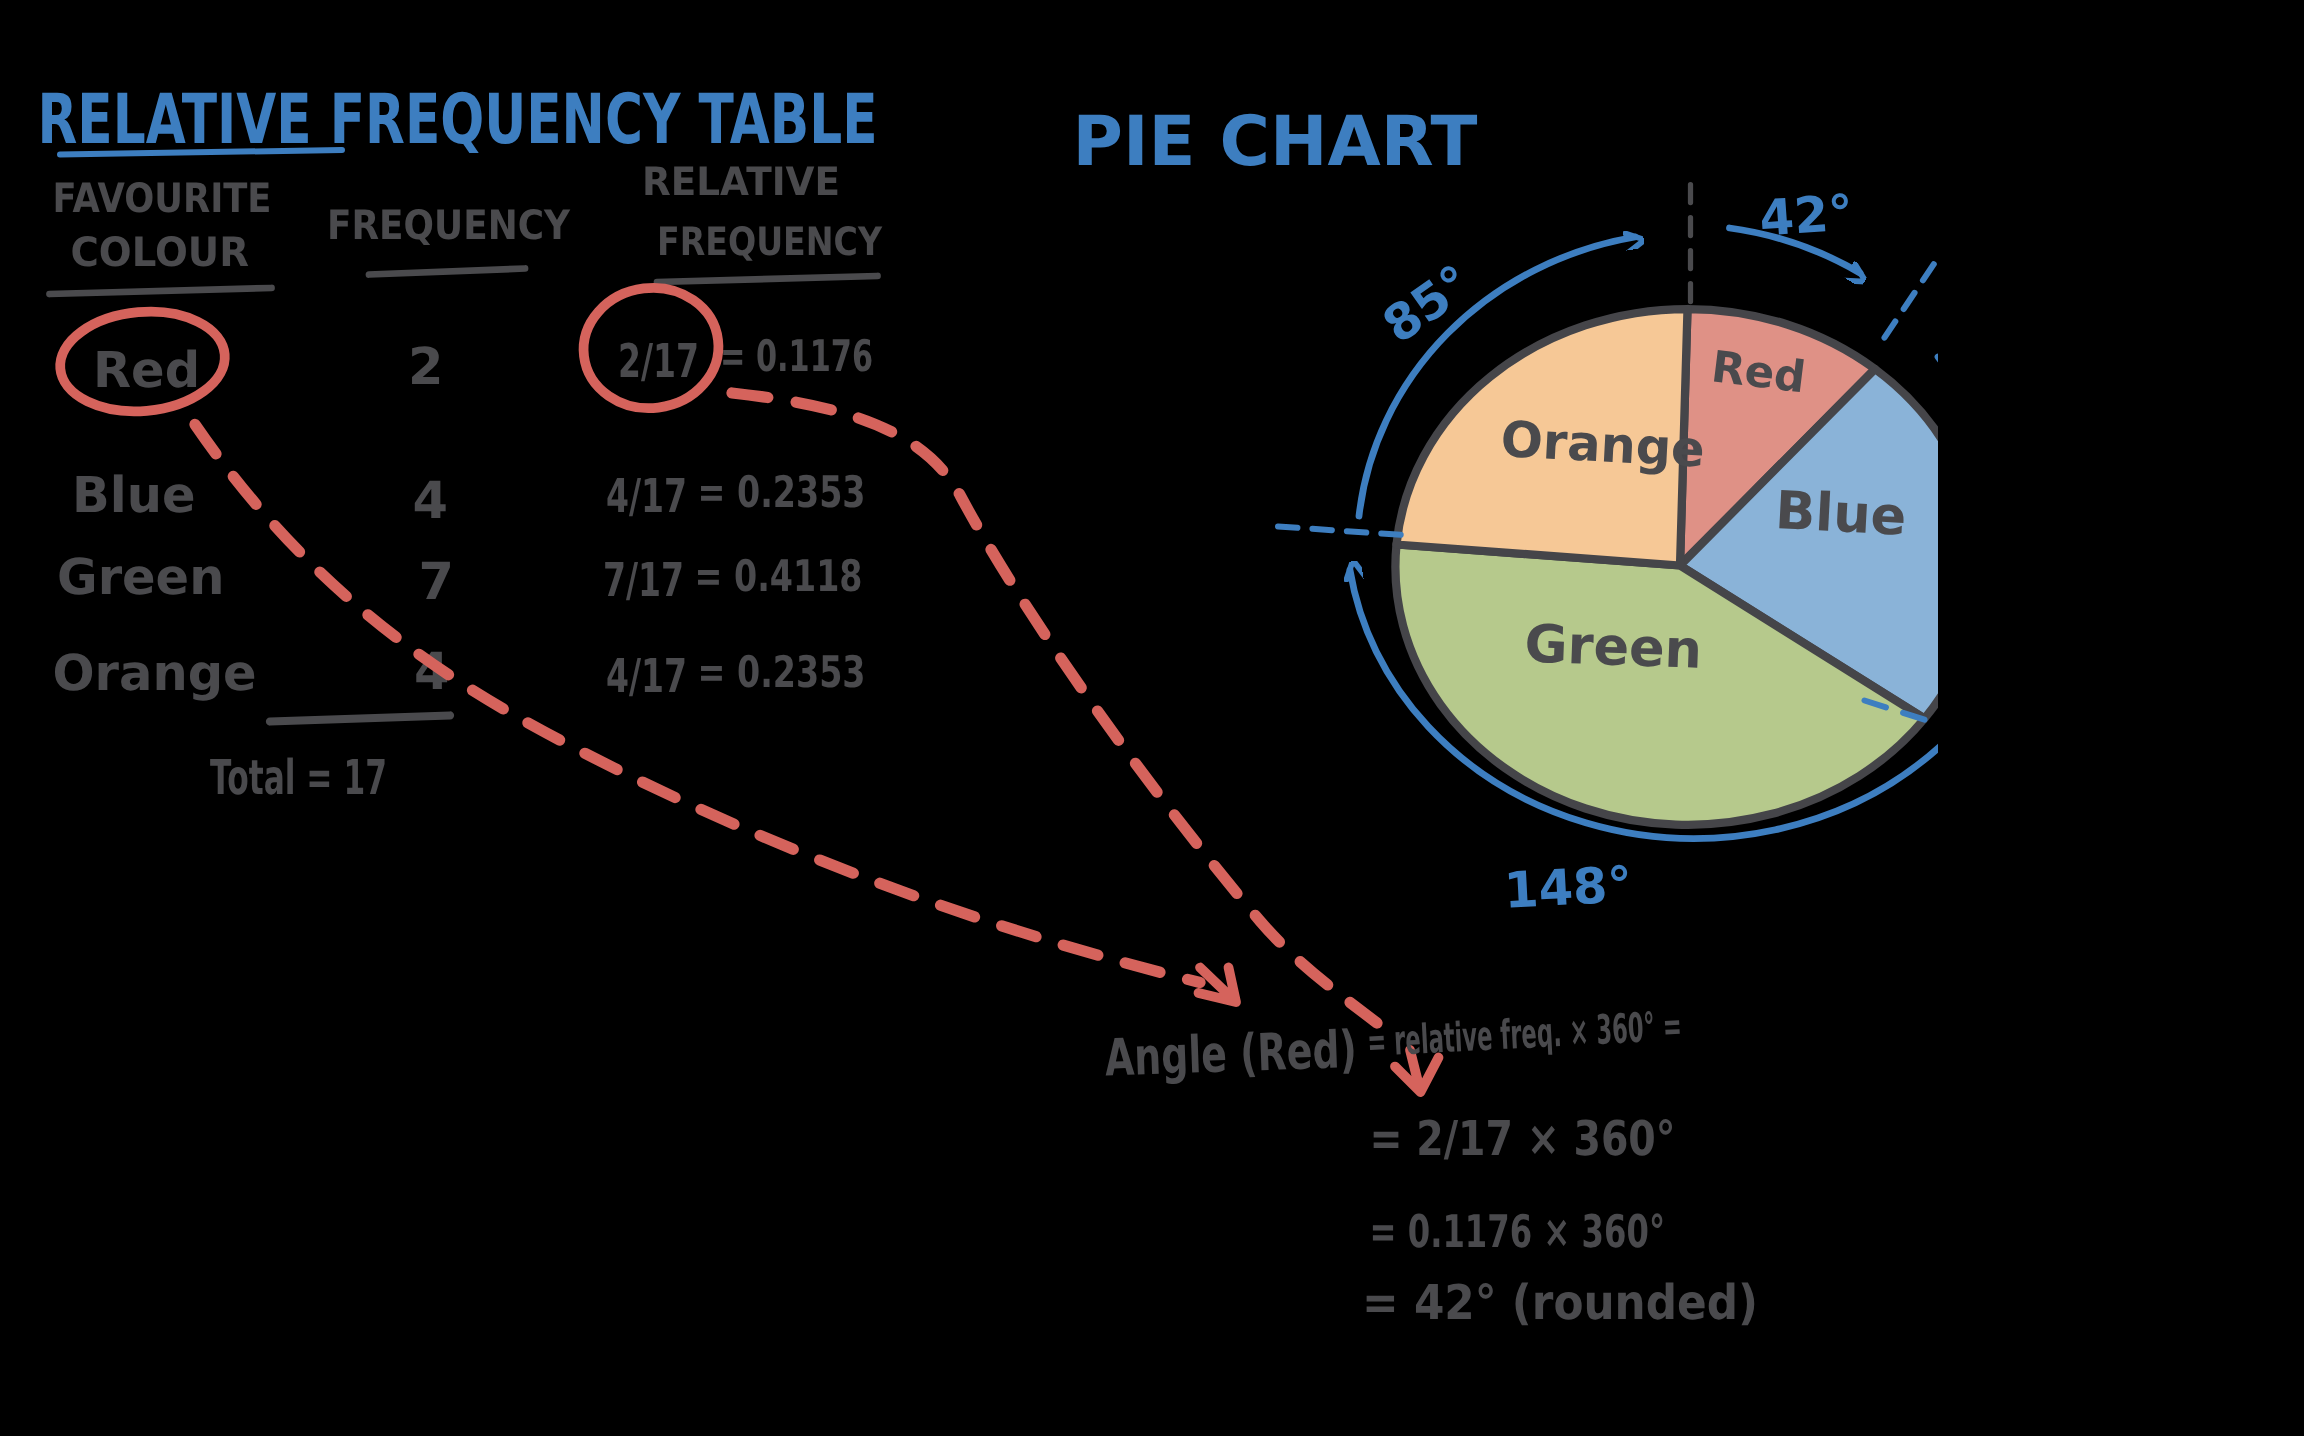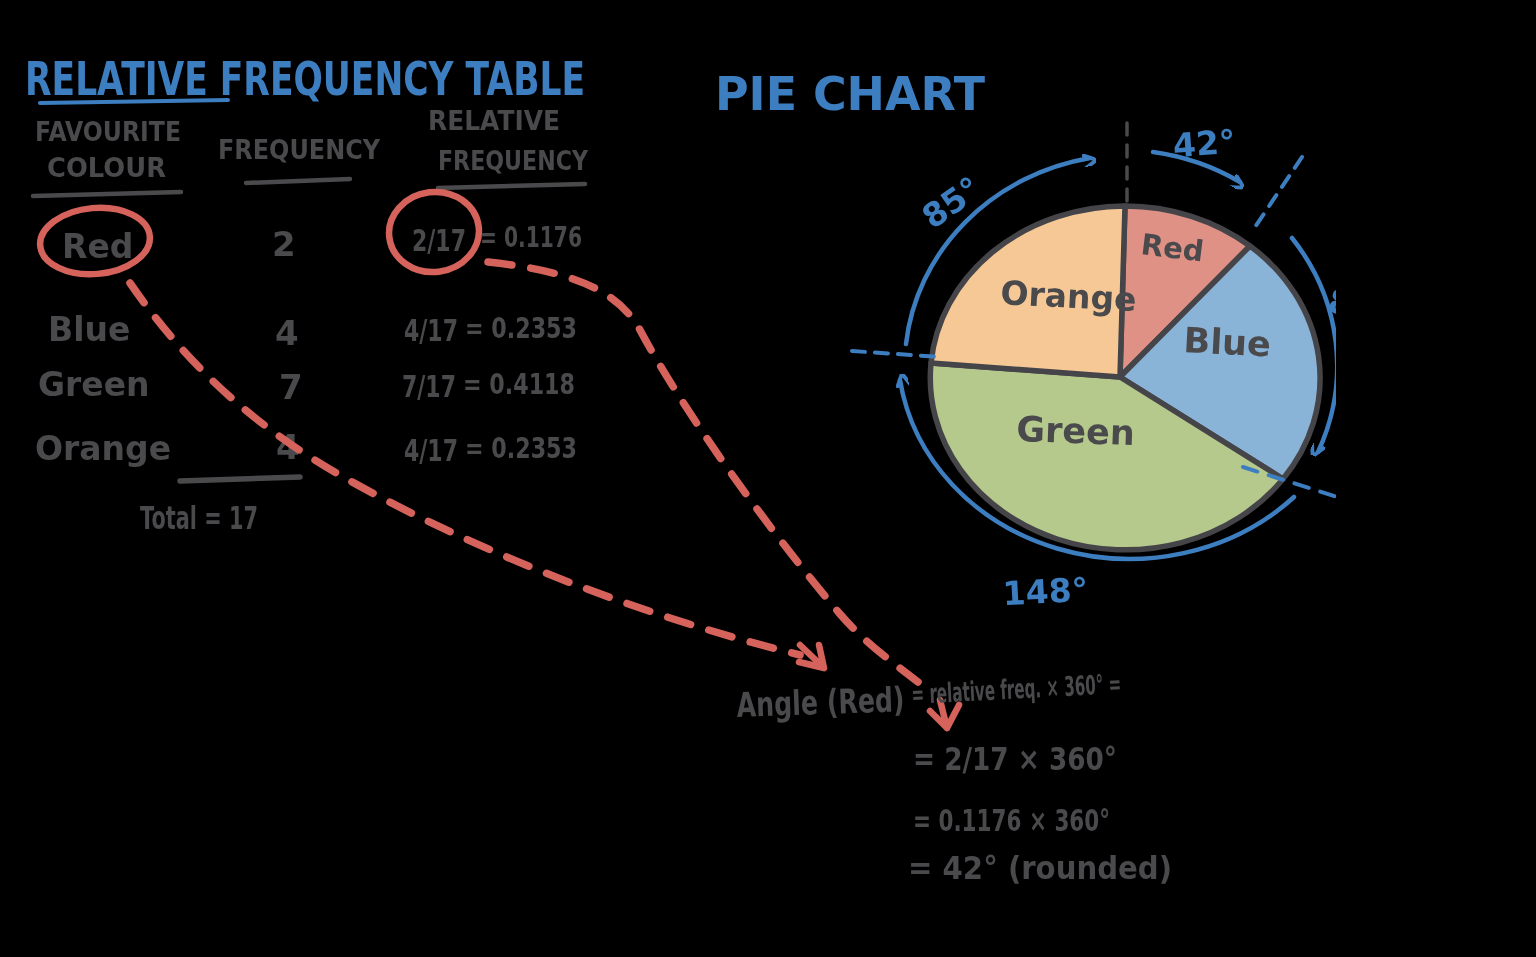--- a/index.html
+++ b/index.html
@@ -1,16 +1,16 @@
 <!DOCTYPE html>
 <html><head>
 <meta charset="utf-8">
 <style>
   html,body{margin:0;padding:0;background:#000;}
-  .canvas{position:relative;width:1292px;height:957px;background:#000;overflow:hidden;padding-left:44px;}
+  .canvas{position:relative;width:1292px;height:957px;background:#000;overflow:hidden;}
   svg{position:absolute;left:0;top:0;}
   text{font-family:"DejaVu Sans",sans-serif;font-weight:bold;}
   .caps{text-transform:uppercase;}
   .ink{fill:#4a4a4d;}
   .blue{fill:#3d7ec0;}
   .ink-line{stroke:#4a4a4d;fill:none;stroke-linecap:round;}
   .blue-line{stroke:#3d7ec0;fill:none;stroke-linecap:round;}
   .red-line{stroke:#d5635c;fill:none;stroke-linecap:round;}
   .pie-edge{stroke:#454549;stroke-width:5.5;stroke-linejoin:round;}
 </style>

